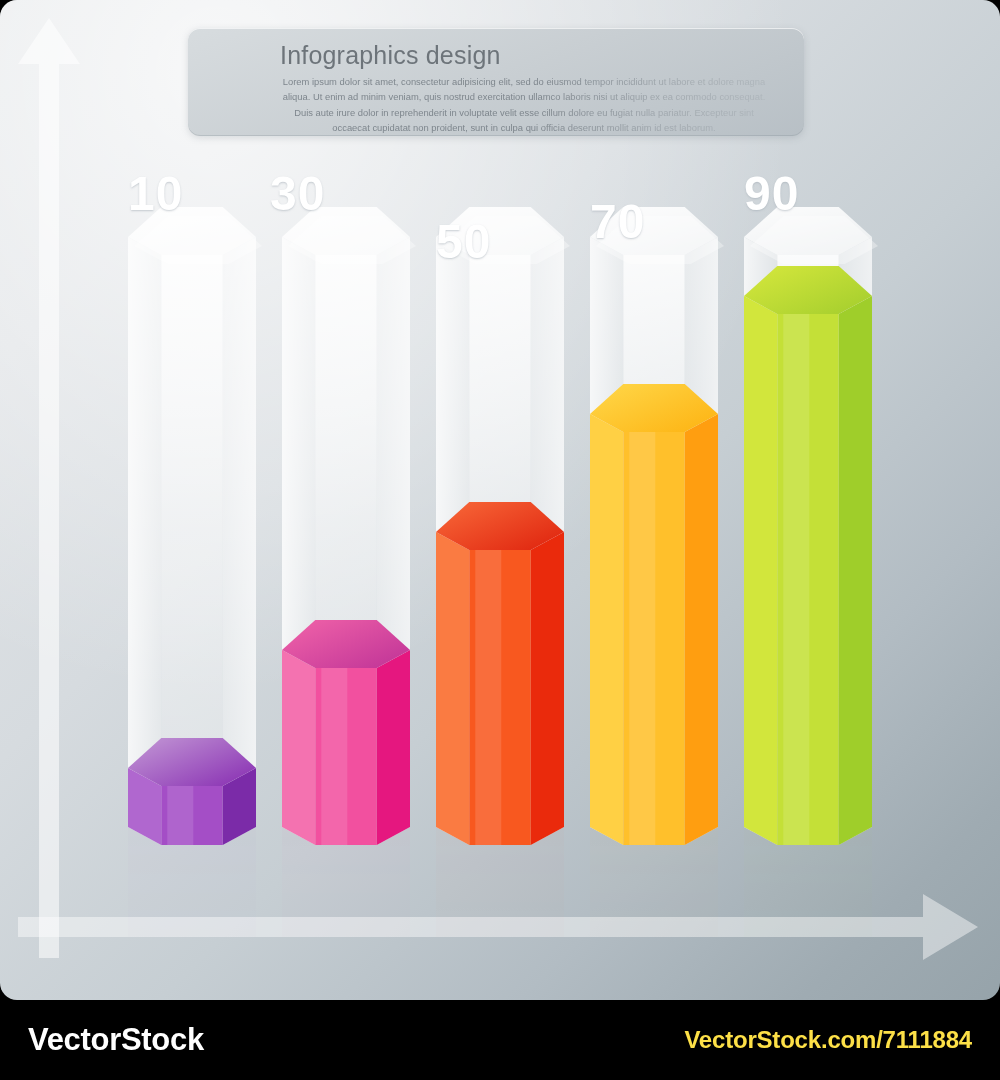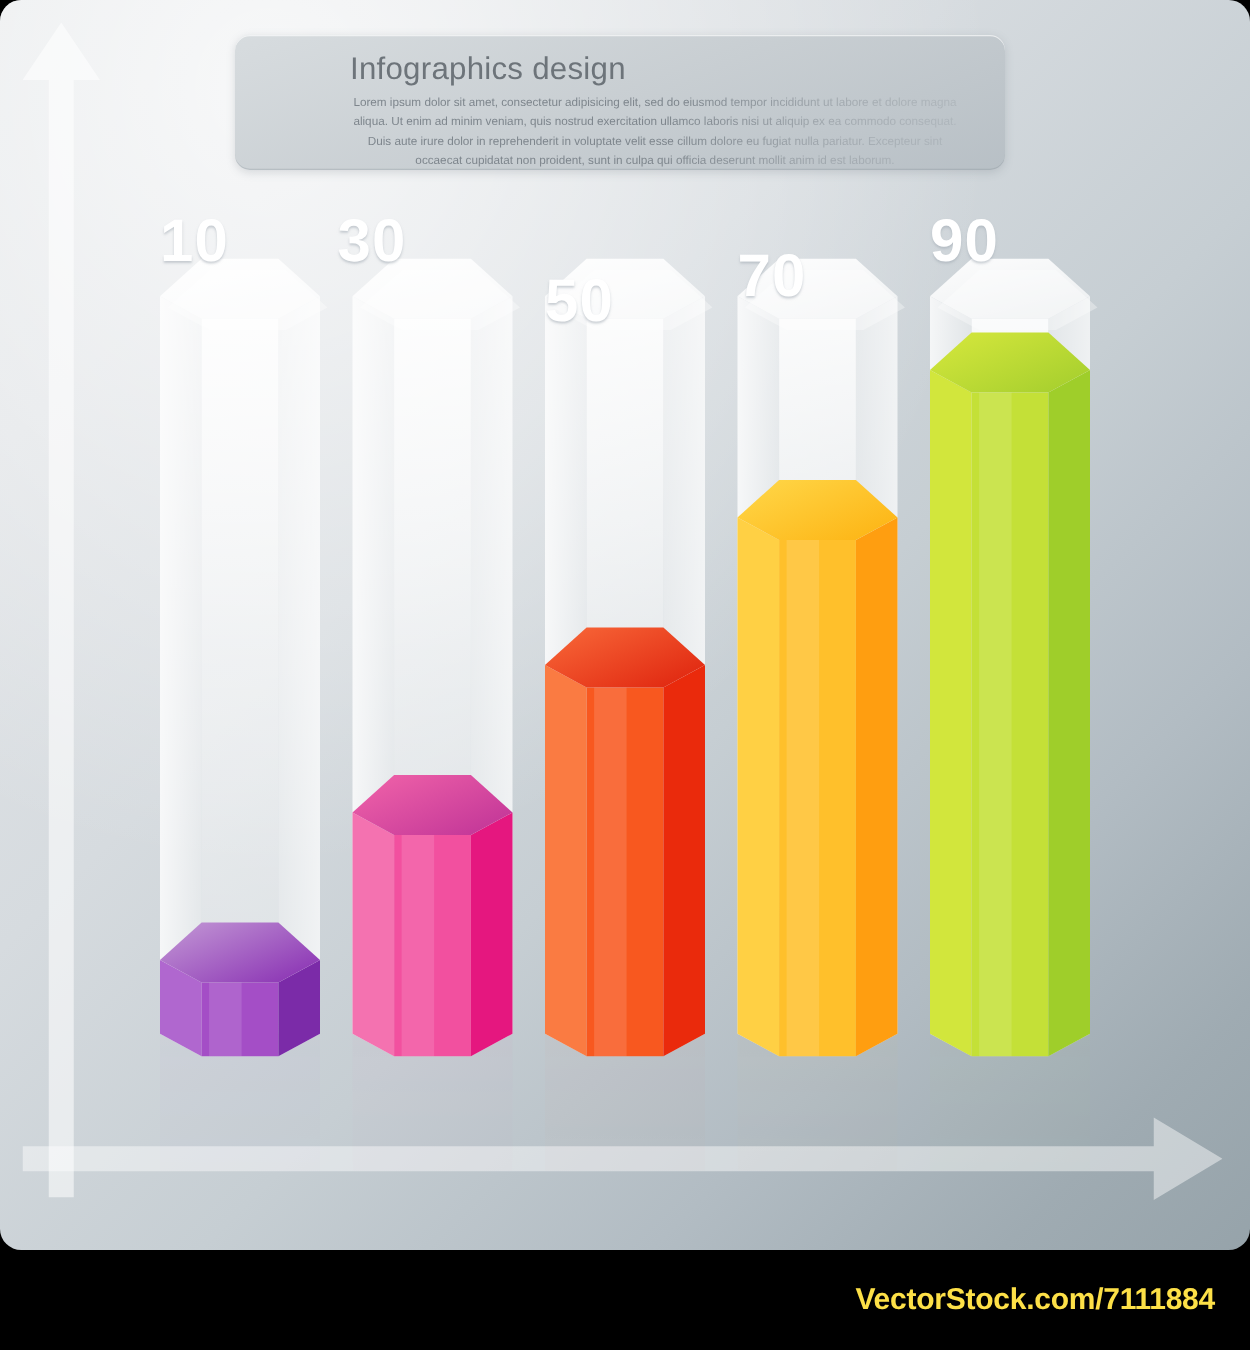--- a/index.html
+++ b/index.html
@@ -316,14 +316,15 @@
       <div class="bar-value" style="left: 128px; width: 128px; top: 170px;">10</div>
       <div class="bar-value" style="left: 270px; width: 128px; top: 170px;">30</div>
       <div class="bar-value" style="left: 436px; width: 128px; top: 170px; margin-top: 48px;">50</div>
       <div class="bar-value" style="left: 590px; width: 128px; top: 170px; margin-top: 28px;">70</div>
       <div class="bar-value" style="left: 744px; width: 128px; top: 170px;">90</div>
     </div>
 
 </div>
 
 <div id="footer">
+  <span id="footer-brand">VectorStock</span>
   <span id="footer-url">VectorStock.com/7111884</span>
 </div>
 
 </body></html>

